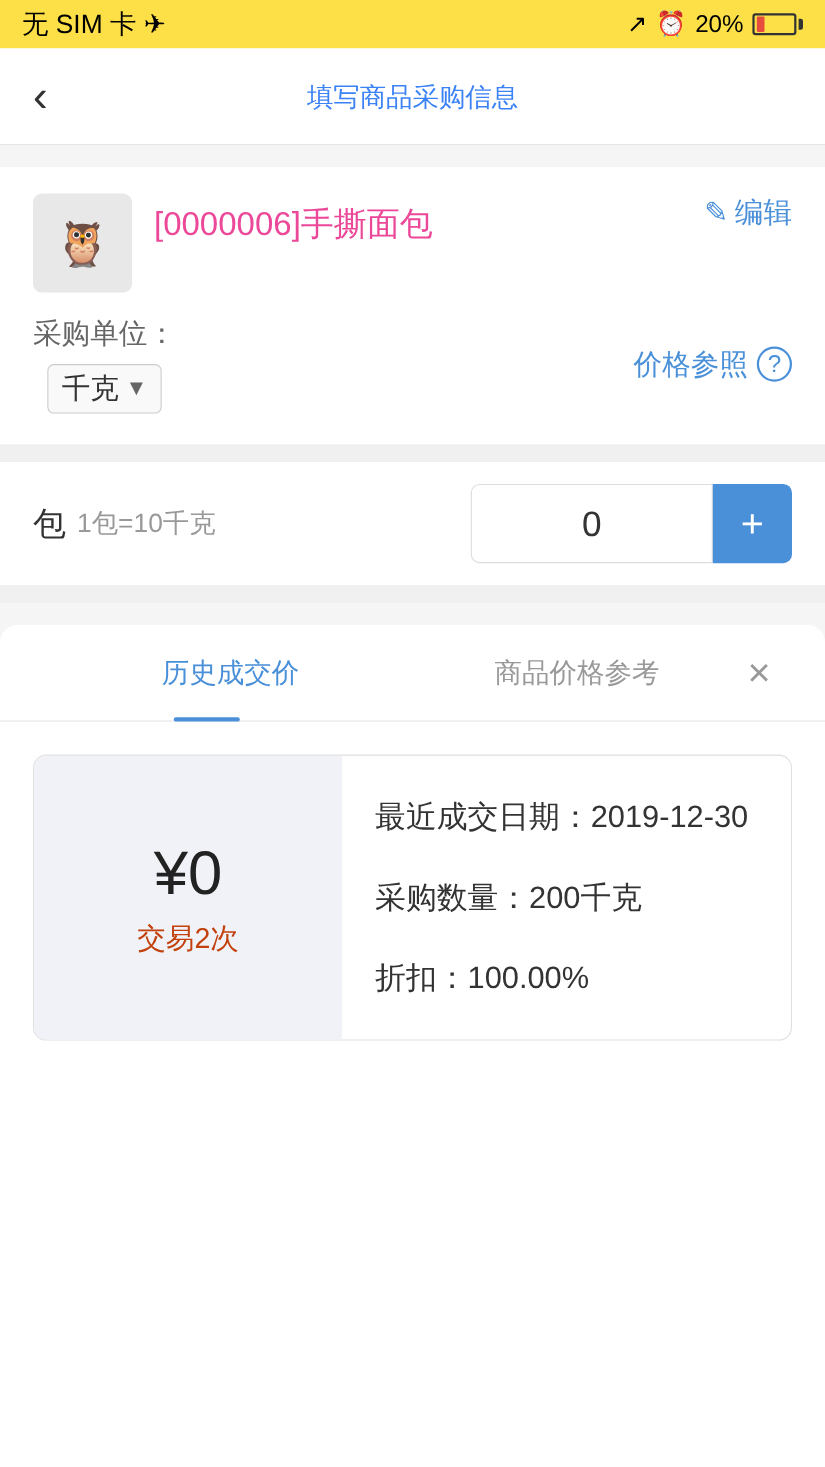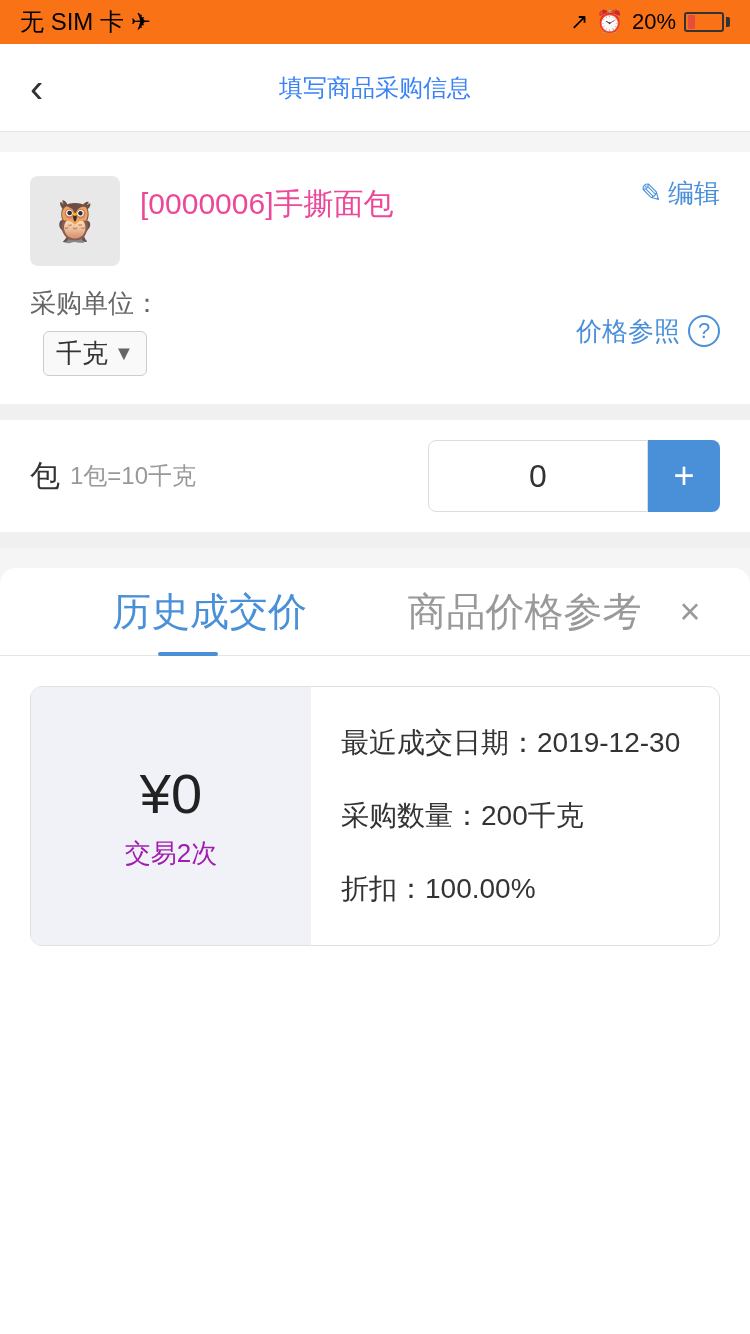--- a/index.html
+++ b/index.html
@@ -8,21 +8,21 @@
       width: 750px;
       min-height: 1334px;
       font-family: -apple-system, "PingFang SC", "Helvetica Neue", Arial, sans-serif;
       background: #f5f5f5;
       font-size: 28px;
     }
 
     
     .status-bar {
       height: 44px;
-      background: #f97316;
+      background: #fde047;
       display: flex;
       align-items: center;
       justify-content: space-between;
       padding: 0 20px;
       font-size: 24px;
       color: #000;
     }
     .status-left {
       display: flex;
       align-items: center;
@@ -265,21 +265,21 @@
       flex: 1;
       display: flex;
       flex-direction: column;
       align-items: center;
       justify-content: center;
       height: 88px;
       cursor: pointer;
       position: relative;
     }
     .tab-label {
-      font-size: 39px;
+      font-size: 25px;
       color: #999;
       margin-left: 44px;
     }
     .tab-label.active {
       color: #4a90d9;
       font-weight: 500;
     }
     .tab-underline {
       position: absolute;
       bottom: 0;
@@ -317,21 +317,21 @@
       justify-content: center;
       padding: 40px 20px;
     }
     .history-price {
       font-size: 56px;
       color: #222;
       font-weight: 500;
     }
     .history-trades {
       font-size: 26px;
-      color: #a21caf;
+      color: #c2410c;
       margin-top: 10px;
     }
     .history-right {
       flex: 1;
       padding: 36px 30px;
       display: flex;
       flex-direction: column;
       gap: 34px;
       justify-content: center;
     }

